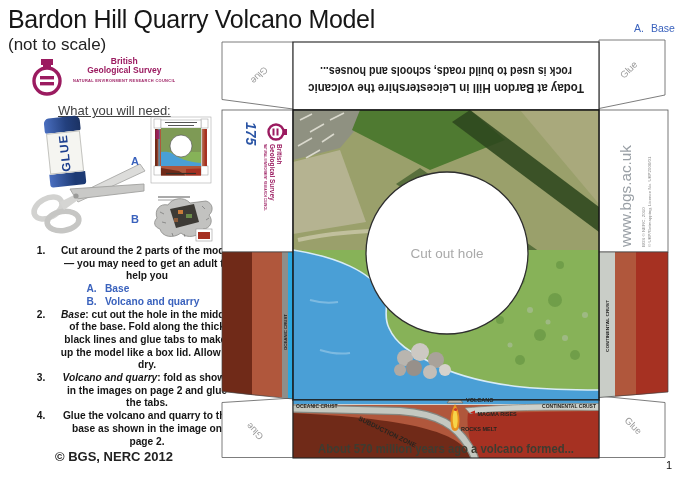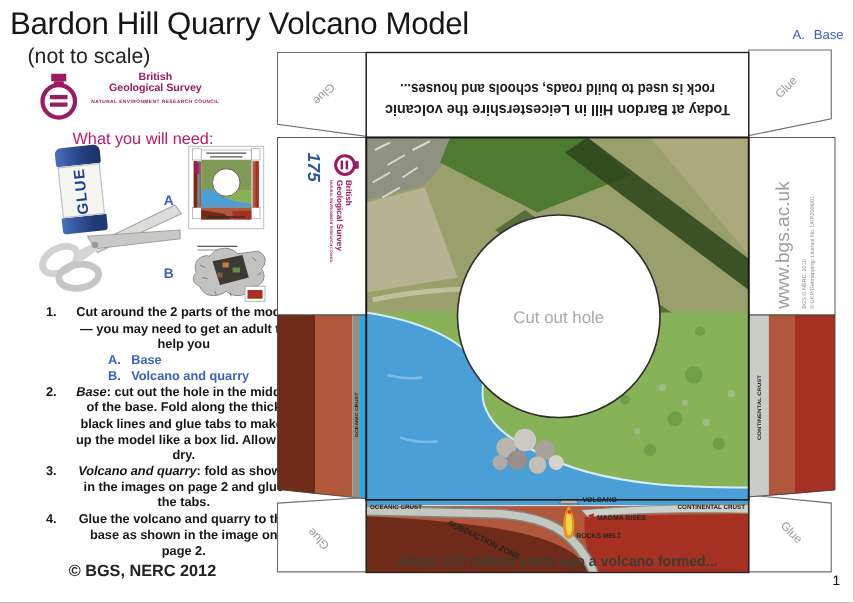--- a/index.html
+++ b/index.html
@@ -1,25 +1,25 @@
 <!DOCTYPE html>
 <html><head>
 <meta charset="utf-8">
 <style>
   html,body{margin:0;padding:0;background:#888;}
   .page{position:relative;width:683px;height:482px;background:#ffffff;overflow:hidden;
         font-family:"Liberation Sans",sans-serif;color:#1a1a1a;text-align:center;}
   .title{position:absolute;left:8px;top:5px;font-size:25px;letter-spacing:-0.3px;color:#161616;}
-  .subtitle{position:absolute;left:8px;top:35px;font-size:17px;color:#222;margin-left:14px;}
+  .subtitle{position:absolute;left:8px;top:35px;font-size:17px;color:#222;}
   .part-label{position:absolute;left:634px;top:22px;font-size:10.5px;color:#3a62bd;font-weight:normal;white-space:nowrap;}
   .part-label .pn{margin-left:7px;}
   .bgs-logo{position:absolute;left:28px;top:57px;display:flex;gap:7px;align-items:flex-start;}
   .bgs-text .l1,.bgs-text .l2{font-size:8.5px;font-weight:bold;color:#9b1b60;line-height:1.1;}
   .bgs-text .sub{font-size:3.9px;letter-spacing:.35px;color:#9b1b60;margin-top:2px;font-weight:bold;}
-  .materials-heading{position:absolute;left:58px;top:103px;font-size:13px;color:#be185d;}
+  .materials-heading{position:absolute;left:58px;top:103px;font-size:13px;color:#404040;text-decoration:underline;}
   .glue-stick{position:absolute;left:47px;top:117px;width:36px;height:70px;transform:rotate(-6deg);}
   .glue-cap{height:15px;background:linear-gradient(90deg,#4a6fc0,#23407e 60%,#1b3263);border-radius:5px 5px 2px 2px;}
   .glue-body{height:39px;background:#f5f5f1;border:1px solid #c4c4c0;position:relative;margin:0 1px;}
   .glue-text-wrap{position:absolute;inset:0;display:flex;align-items:center;justify-content:center;}
   .glue-text{transform:rotate(-90deg);color:#1d3f8f;font-weight:bold;font-size:12px;letter-spacing:1px;}
   .glue-base{height:13px;background:linear-gradient(90deg,#4a6fc0,#1d3a74 70%);border-radius:0 0 3px 3px;}
   .scissors{position:absolute;left:18px;top:156px;}
   .thumb-a{position:absolute;left:146px;top:114px;}
   .thumb-b{position:absolute;left:150px;top:192px;}
   .thumb-letter{position:absolute;font-size:11px;color:#3a62bd;font-weight:bold;}

